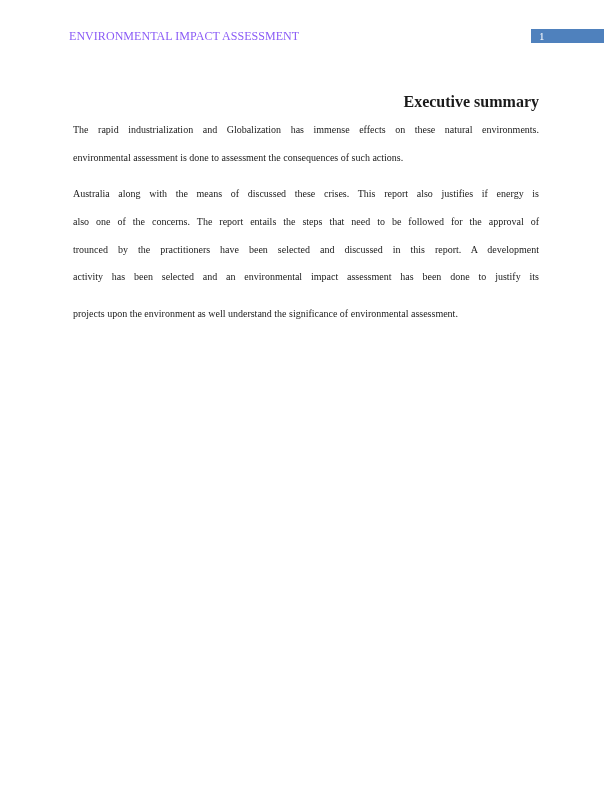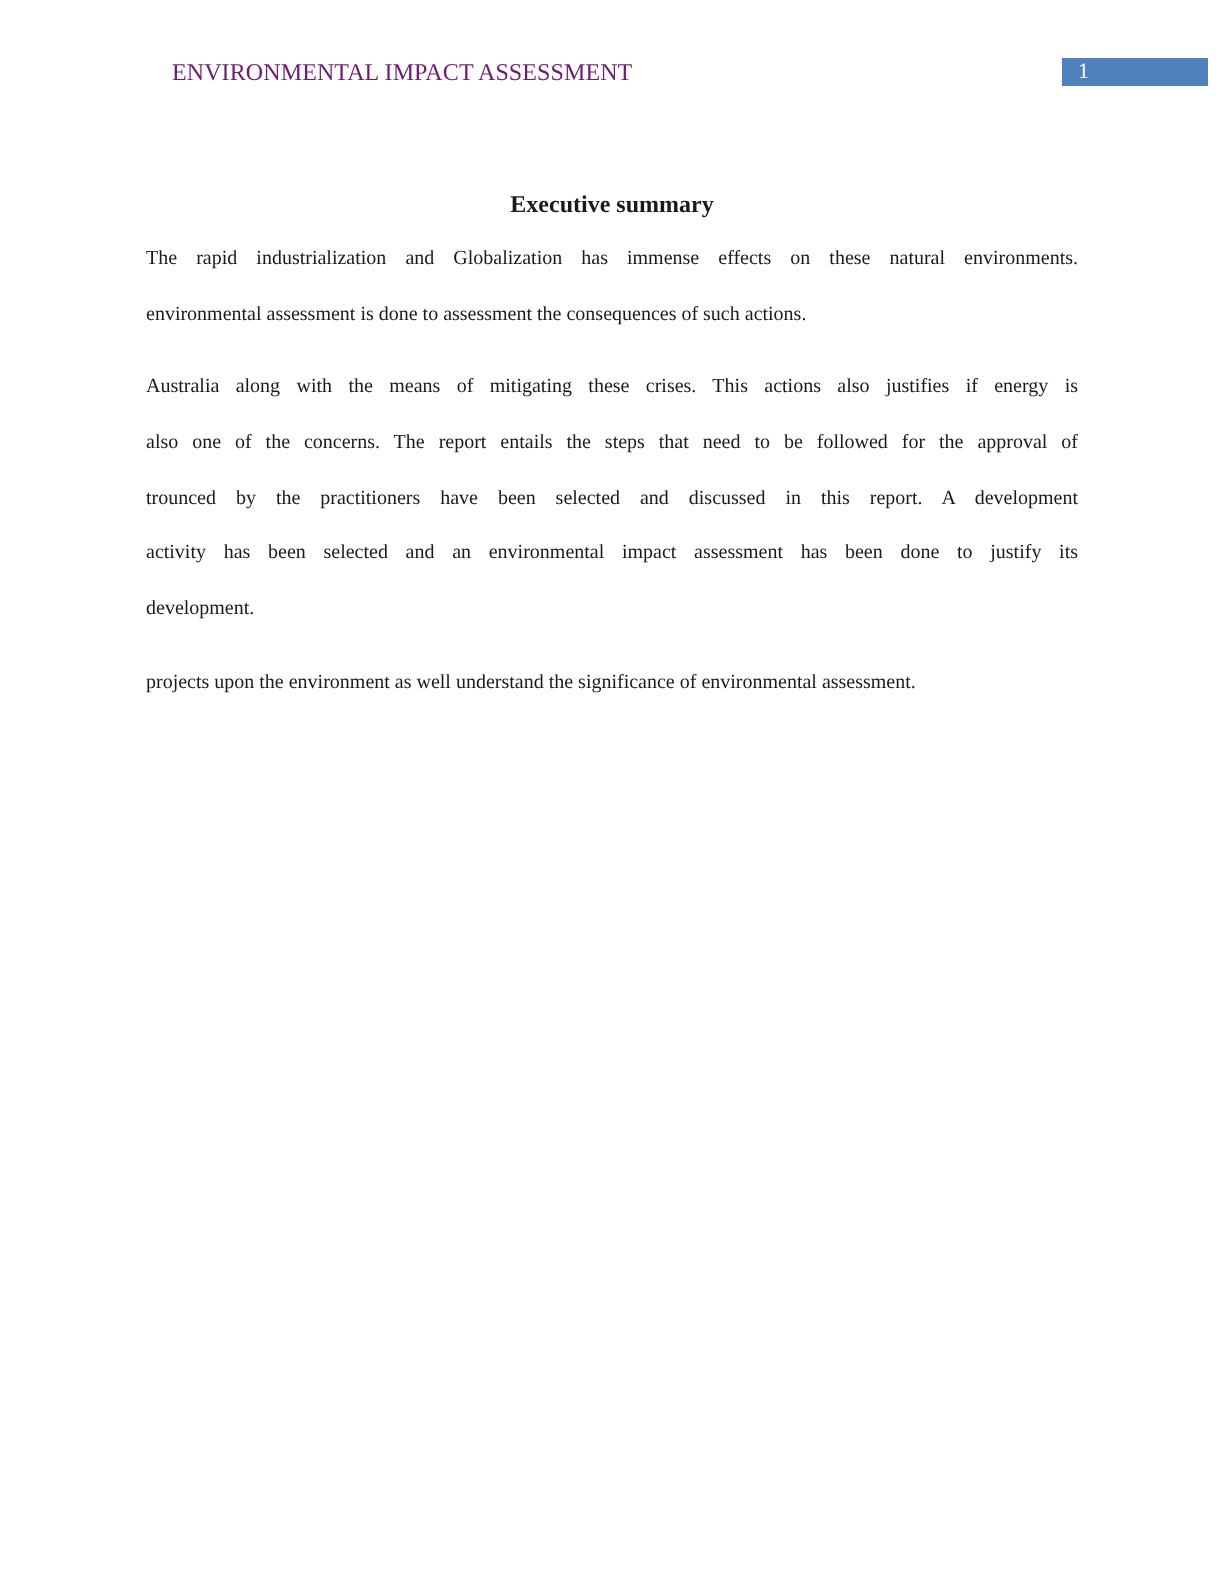--- a/index.html
+++ b/index.html
@@ -1,31 +1,31 @@
 <!DOCTYPE html>
 <html><head>
   <meta charset="utf-8">
   <style>
     html, body { margin: 0; padding: 0; }
     body {
       width: 612px; height: 792px; background: #ffffff; position: relative; overflow: hidden;
       font-family: "Liberation Serif", "DejaVu Serif", serif; color: #1a1a1a;
     }
     .header-title {
-      position: absolute; left: 86px; top: 29px; font-size: 12px; letter-spacing: 0.05px;
-      color: #701a75; white-space: nowrap;
+      position: absolute; left: 69px; top: 29px; font-size: 12px; letter-spacing: 0.05px;
+      color: #8b5cf6; white-space: nowrap;
     }
     .page-num {
       position: absolute; left: 531px; top: 29px; width: 73px; height: 14px;
       background: #4f81bd; color: #ffffff; font-size: 11px; line-height: 14px;
       padding-left: 8px; box-sizing: border-box;
     }
     .content { position: absolute; left: 73px; top: 94px; width: 466px; }
     .title {
-      text-align: center; font-weight: bold; font-size: 12px; line-height: 16px;
+      text-align: right; font-weight: bold; font-size: 16px; line-height: 16px;
       margin: 0 0 6px 0; height: 16px;
     }
     .para {
       font-size: 10px; line-height: 27.8px; text-align: justify; text-align-last: left;
       margin: 0 0 8.5px 0;
     }
     .para span { display: block; text-align: justify; text-align-last: justify; white-space: nowrap; }
     .para span.last { text-align-last: left; }
   </style>
 </head>
@@ -36,23 +36,22 @@
 
 <div class="content">
   <div class="title">Executive summary</div>
 
   <div class="para">
     <span>The rapid industrialization and Globalization has immense effects on these natural environments.</span>
     <span class="last">environmental assessment is done to assessment the consequences of such actions.</span>
   </div>
 
   <div class="para">
-    <span>Australia along with the means of mitigating these crises. This actions also justifies if energy is</span>
+    <span>Australia along with the means of discussed these crises. This report also justifies if energy is</span>
     <span>also one of the concerns. The report entails the steps that need to be followed for the approval of</span>
     <span>trounced by the practitioners have been selected and discussed in this report. A development</span>
     <span>activity has been selected and an environmental impact assessment has been done to justify its</span>
-    <span class="last">development.</span>
   </div>
 
   <div class="para">
     <span class="last">projects upon the environment as well understand the significance of environmental assessment.</span>
   </div>
 </div>
 
 </body></html>

